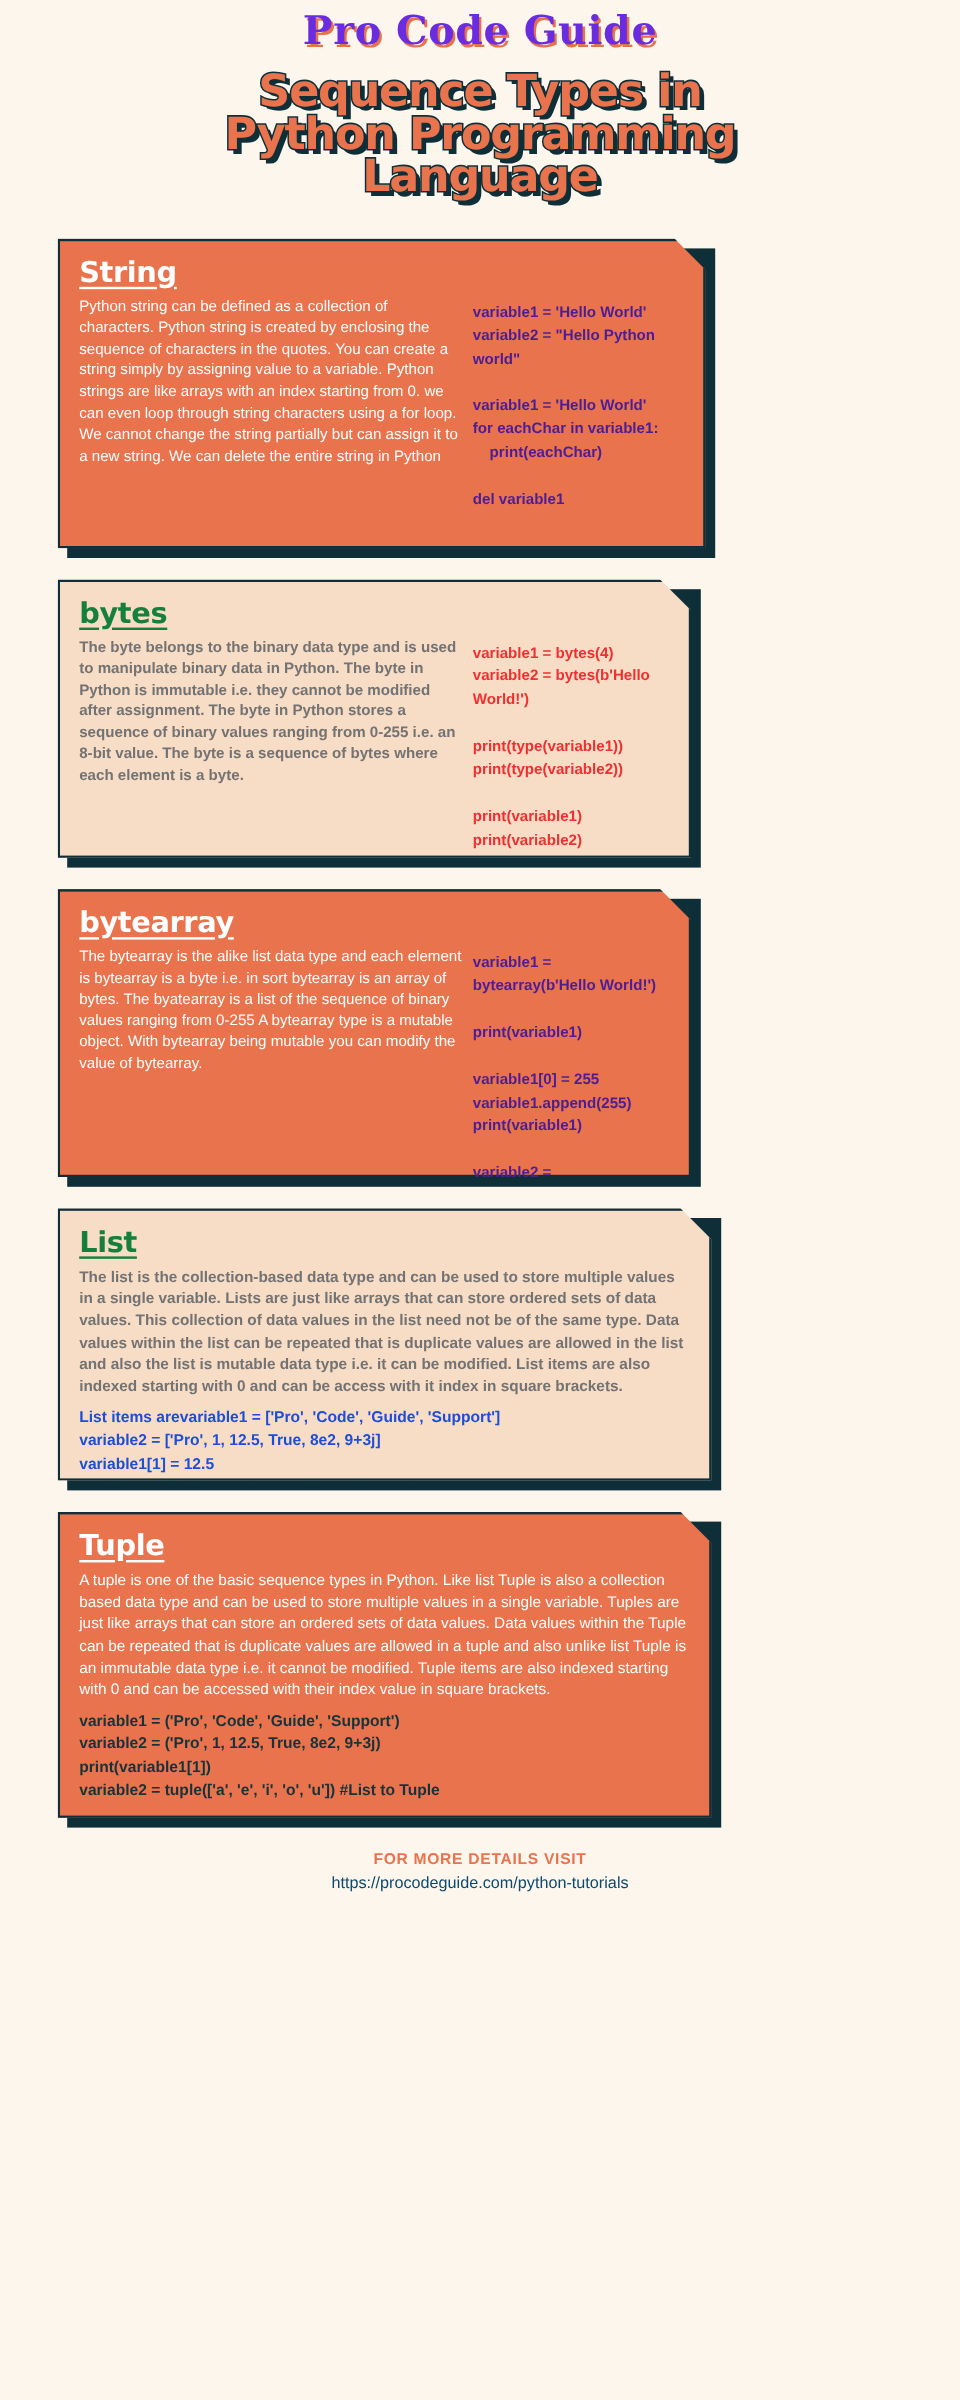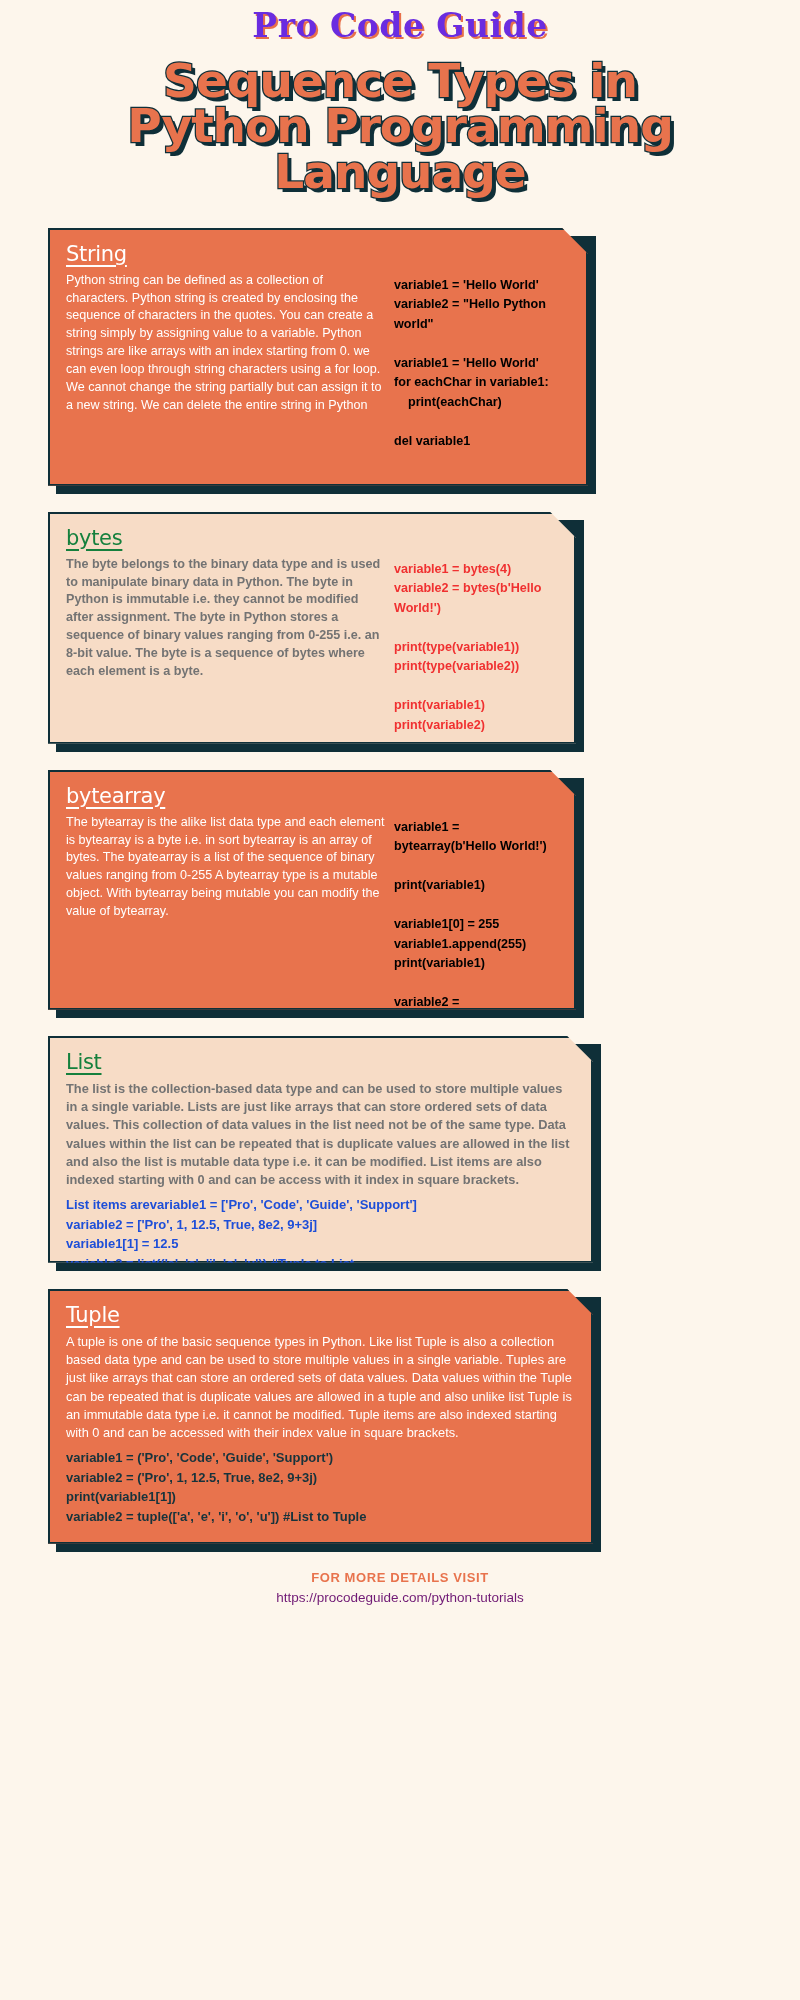--- a/index.html
+++ b/index.html
@@ -25,21 +25,21 @@
     text-shadow:
       2px 2px 0 #e8704a,
       -1px -1px 0 #fdf6ec;
     line-height: 1.1;
     margin-bottom: 14px;
   }
 
   .main-title {
     font-family: "DejaVu Sans", sans-serif;
     font-weight: bold;
-    font-size: 47px;
+    font-size: 37px;
     line-height: 0.96;
     color: #e8734d;
     letter-spacing: -1px;
     -webkit-text-stroke: 2.5px #0f2f38;
     paint-order: stroke fill;
     text-shadow: 4px 4px 0 #0f2f38;
     padding: 0 22px;
   }
 
   
@@ -70,22 +70,22 @@
   
   .card.fold {
     clip-path: polygon(0 0, calc(100% - 26px) 0, 100% 26px, 100% 100%, 0 100%);
   }
 
   .card.orange { background: #e8734d; }
   .card.peach  { background: #f7dcc6; }
 
   .card h2 {
     font-family: "DejaVu Sans", sans-serif;
-    font-size: 21px;
-    font-weight: normal;
+    font-size: 24px;
+    font-weight: bold;
     text-decoration: underline;
     text-underline-offset: 4px;
     margin-bottom: 6px;
     letter-spacing: -0.3px;
   }
   .card.orange h2 { color: #ffffff; }
   .card.peach  h2 { color: #15803d; }
 
   .cols { display: flex; gap: 8px; }
   .col-text { flex: 0 0 320px; }
@@ -96,21 +96,21 @@
     line-height: 1.42;
   }
   .card.orange .body-text { color: #ffffff; }
   .card.peach  .body-text { color: #737373; font-weight: bold; }
 
   .code {
     font-size: 12.6px;
     line-height: 1.55;
     white-space: pre-wrap;
   }
-  .card.orange .code { color: #000000; font-weight: bold; }
+  .card.orange .code { color: #4c1d95; font-weight: bold; }
   .card.peach  .code { color: #f03030; font-weight: bold; }
 
   
   .stack .body-text { font-size: 12.8px; line-height: 1.43; }
   .stack .code { margin-top: 6px; font-size: 13px; line-height: 1.5; }
 
   .card.peach.stack .code { color: #1d4ed8; }
   .card.orange.stack .code { color: #16333c; }
 
   
@@ -119,21 +119,21 @@
     margin-top: 8px;
   }
   .footer-title {
     color: #e8734d;
     font-weight: bold;
     font-size: 13px;
     letter-spacing: 0.6px;
     margin-bottom: 5px;
   }
   .footer-url {
-    color: #701a75;
+    color: #0c4a6e;
     font-size: 13.5px;
   }
 </style>
 </head>
 <body>
 
 <div class="header">
   <div class="brand">Pro Code Guide</div>
   <div class="main-title">
     <div>Sequence Types in</div>

